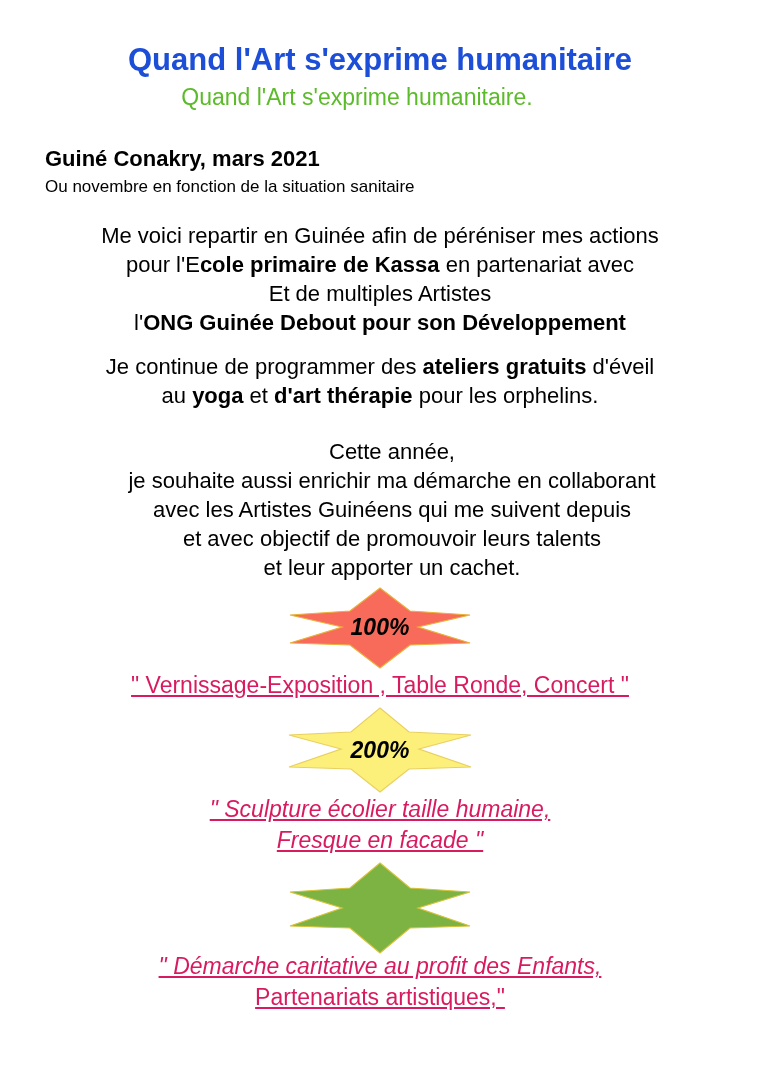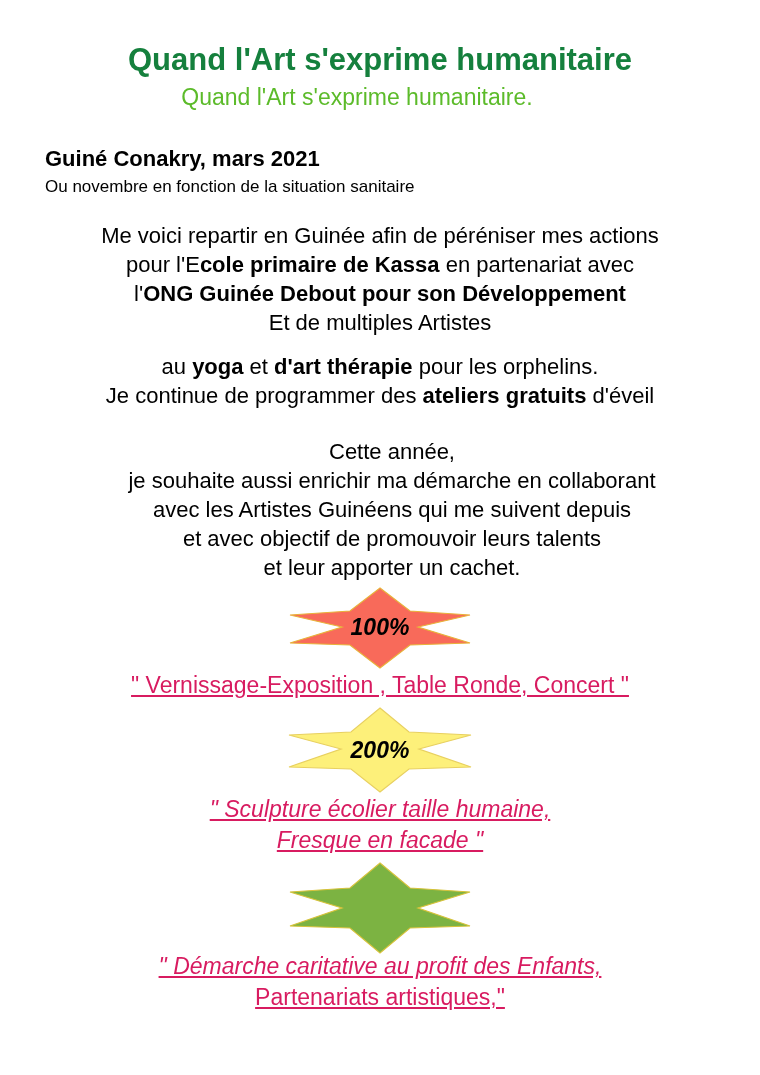--- a/index.html
+++ b/index.html
@@ -1,19 +1,19 @@
 <!DOCTYPE html>
 <html><head>
 <meta charset="utf-8">
 <style>
   html, body { margin:0; padding:0; background:#ffffff; }
   body { width:760px; height:1075px; position:relative; overflow:hidden;
          font-family:"Liberation Sans", sans-serif; color:#000; }
   .abs { position:absolute; }
-  .title { left:0; width:760px; top:42px; text-align:center; font-size:31px; font-weight:bold; color:#15803d; }
+  .title { left:0; width:760px; top:42px; text-align:center; font-size:31px; font-weight:bold; color:#1d4ed8; }
   .subtitle { left:0; width:714px; top:84px; text-align:center; font-size:23px; color:#5cbb2a; }
   .heading { left:45px; top:146px; font-size:22px; font-weight:bold; }
   .small { left:45px; top:177px; font-size:17px; }
   .para { left:0; width:760px; text-align:center; font-size:22px; line-height:29px; }
   .para b { font-weight:bold; }
   .star { position:absolute; }
   .star svg { display:block; }
   .star-label { position:absolute; left:0; right:0; text-align:center; font-weight:bold; font-size:23px;font-style:italic; }
   .link { position:absolute; left:0; width:760px; text-align:center; font-size:23px; line-height:31px; color:#d81b60; }
   .link span { text-decoration:underline; text-decoration-color:#d81b60; }
@@ -24,27 +24,27 @@
 
 <div class="abs title">Quand l'Art s'exprime humanitaire</div>
 <div class="abs subtitle">Quand l'Art s'exprime humanitaire.</div>
 
 <div class="abs heading">Guiné Conakry, mars 2021</div>
 <div class="abs small">Ou novembre en fonction de la situation sanitaire</div>
 
 <div class="abs para" style="top:221px;">
   <div>Me voici repartir en Guinée afin de péréniser mes actions</div>
   <div><span>pour l'E</span><b>cole primaire de Kassa</b><span> en partenariat  avec</span></div>
+  <div>Et de multiples Artistes</div>
   <div><span>l'</span><b>ONG Guinée Debout pour son Développement</b></div>
-  <div>Et de multiples Artistes</div>
 </div>
 
 <div class="abs para" style="top:352px;">
+  <div><span>Je continue de programmer des </span><b>ateliers gratuits</b><span> d'éveil</span></div>
   <div><span>au </span><b>yoga</b><span> et </span><b>d'art thérapie</b><span> pour les orphelins.</span></div>
-  <div><span>Je continue de programmer des </span><b>ateliers gratuits</b><span> d'éveil</span></div>
 </div>
 
 <div class="abs para" style="top:437px;padding-left:12px;">
   <div>Cette année,</div>
   <div>je souhaite aussi enrichir ma démarche en collaborant</div>
   <div>avec les Artistes Guinéens qui me suivent depuis</div>
   <div>et avec objectif de promouvoir leurs talents</div>
   <div>et leur apporter un cachet.</div>
 </div>
 

